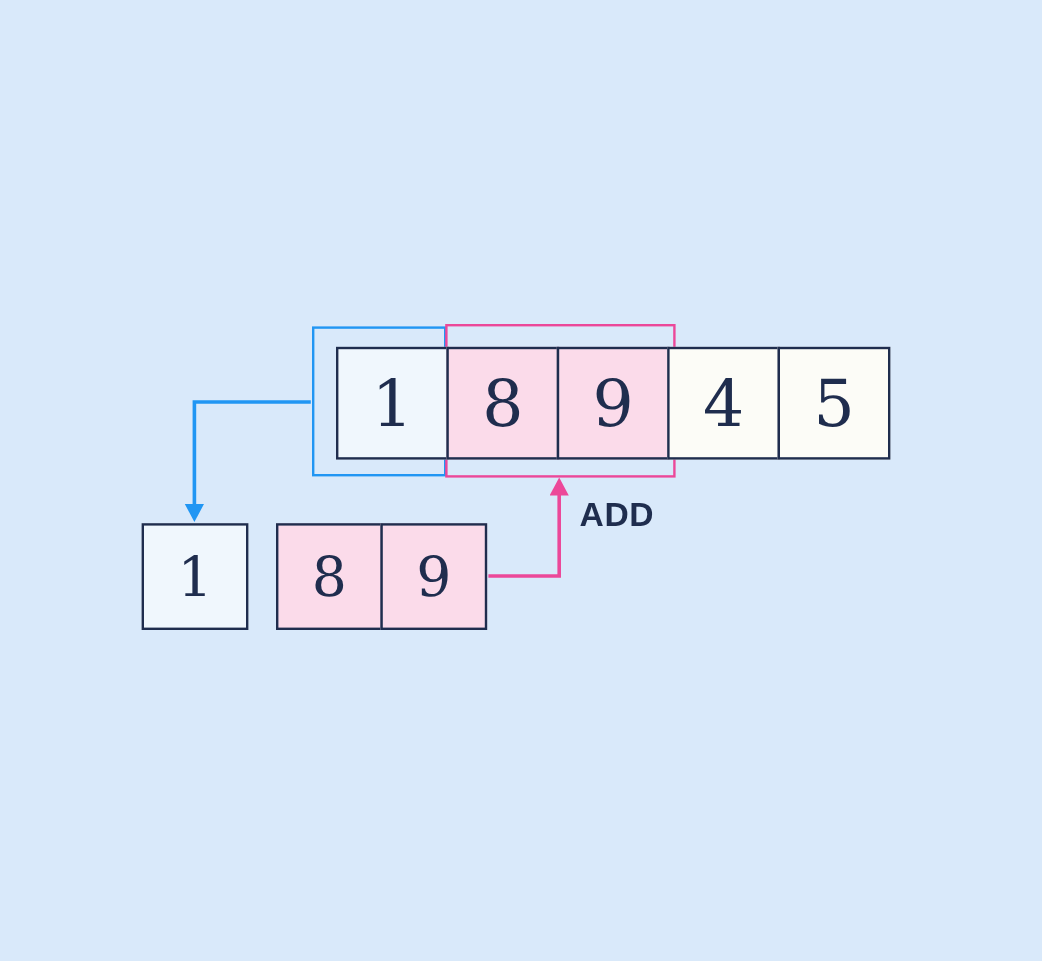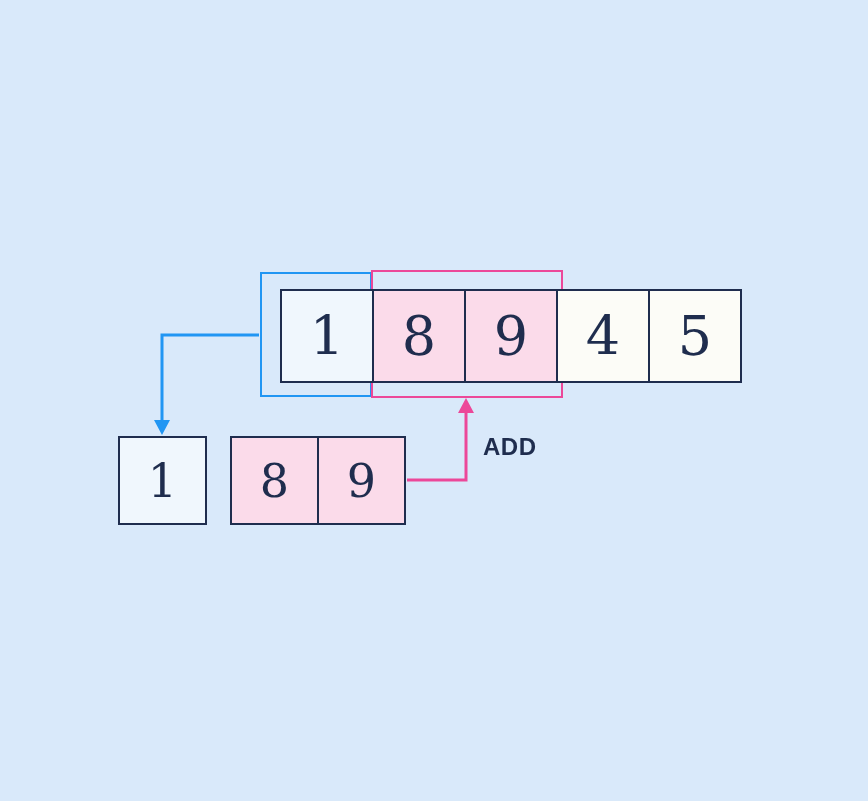--- a/index.html
+++ b/index.html
@@ -59,22 +59,22 @@
     width: 868px; height: 801px;
     pointer-events: none;
   }
   .arrow-blue { fill: none; stroke: var(--blue-accent, #2196f3); stroke-width: 3; }
   .arrow-pink { fill: none; stroke: var(--pink-accent, #ec4899); stroke-width: 3; }
   .head-blue { fill: var(--blue-accent, #2196f3); }
   .head-pink { fill: var(--pink-accent, #ec4899); }
 
   .add-label {
     position: absolute;
-    left: 483px; top: 433px;
-    font-size: 24px;
+    left: 483px; top: 413px;
+    font-size: 28px;
     font-weight: 600;
     letter-spacing: 0.5px;
     color: var(--text, #1f2d4e);
     font-family: "Liberation Sans", sans-serif;
   }
 </style>
 </head>
 <body>
 
 <div class="canvas">

